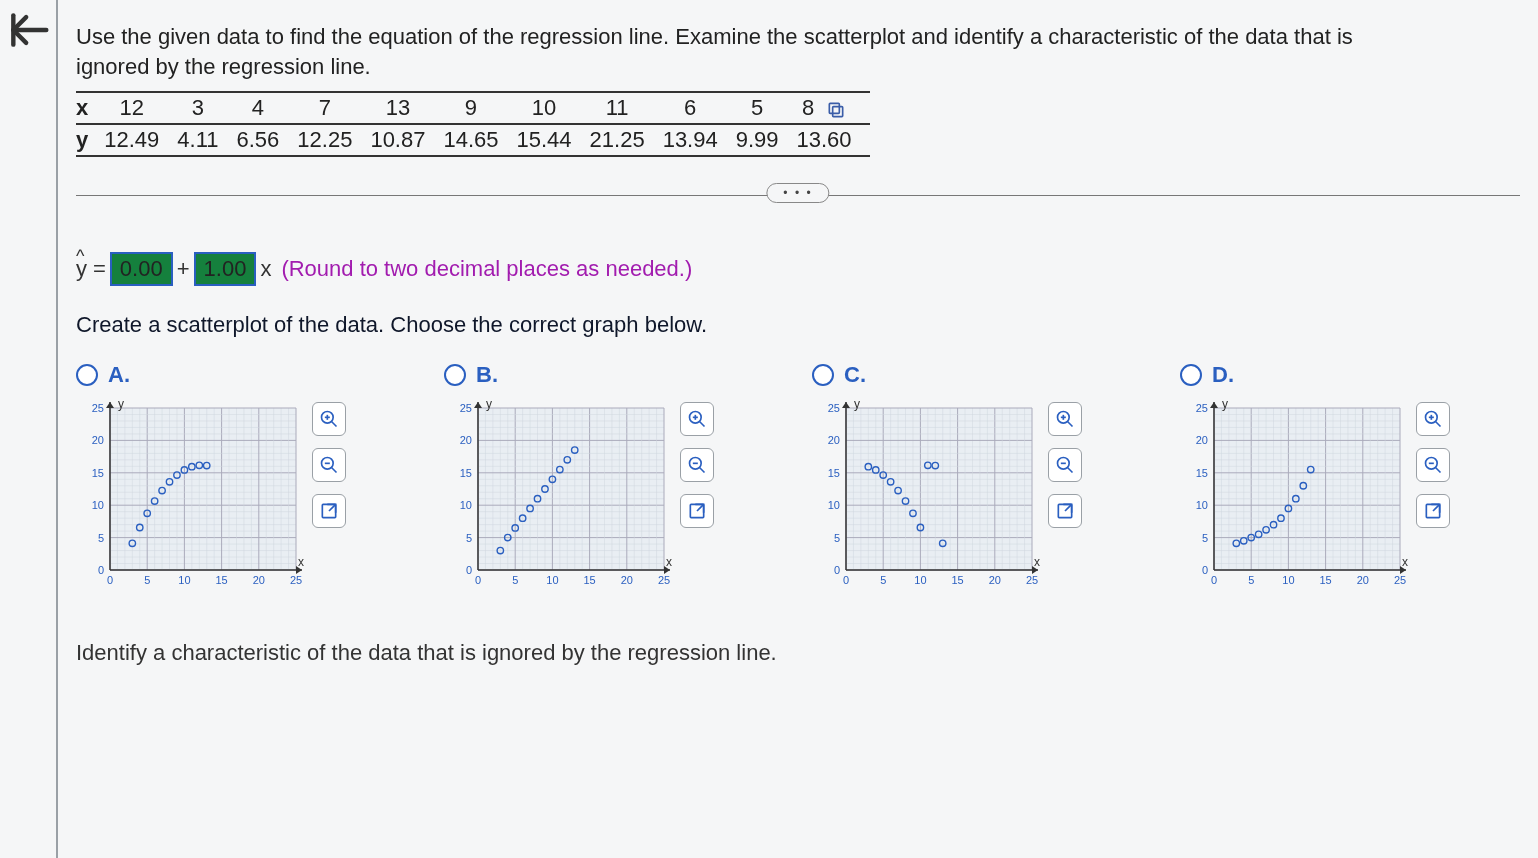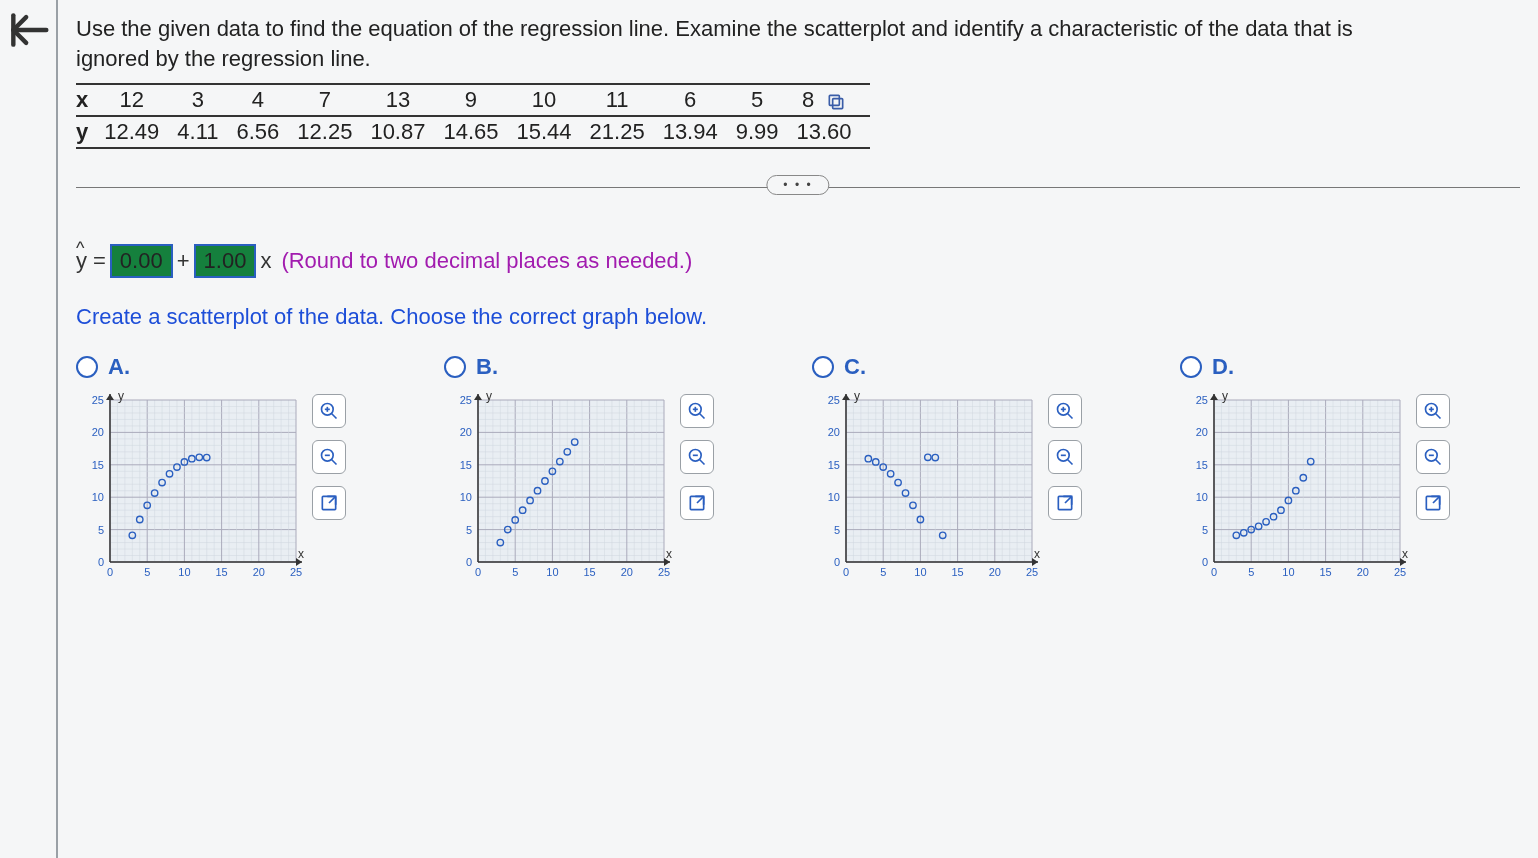--- a/index.html
+++ b/index.html
@@ -21,21 +21,21 @@
     width: 90px;
     padding-top: 8px;
     display: flex;
     justify-content: center;
     align-items: flex-start;
   }
   .back-icon svg { width: 44px; height: 44px; stroke: #333; }
   .content {
     flex: 1;
     border-left: 2px solid #9aa0a6;
-    padding: 14px 18px 0 18px;
+    padding: 22px 18px 0 18px;
     position: relative;
   }
   .prompt {
     font-size: 22px;
     line-height: 1.35;
     color: #222;
     max-width: 1350px;
     margin-bottom: 10px;
   }
   .data-table {
@@ -97,21 +97,21 @@
     padding: 2px 8px;
     min-width: 56px;
     text-align: center;
     font-size: 22px;
     color: #222;
   }
   .hint-text { color: #a21caf; margin-left: 6px; }
   .sub-prompt {
     margin-top: 26px;
     font-size: 22px;
-    color: #1d4ed8;
+    color: #0f172a;
   }
   .options-row {
     margin-top: 24px;
     display: flex;
     gap: 28px;
     align-items: flex-start;
   }
   .option {
     width: 340px;
     position: relative;
@@ -716,14 +716,15 @@
                   <rect x="4" y="4" width="16" height="16" rx="1"></rect>
                   <polyline points="10 4 20 4 20 14"></polyline>
                   <line x1="20" y1="4" x2="12" y2="12"></line>
                 </svg>
               </span>
           </div>
         </div>
       </div>
     </div>
 
+    <p class="footer-prompt">Identify a characteristic of the data that is ignored by the regression line.</p>
   </div>
 </div>
 
 </body></html>

